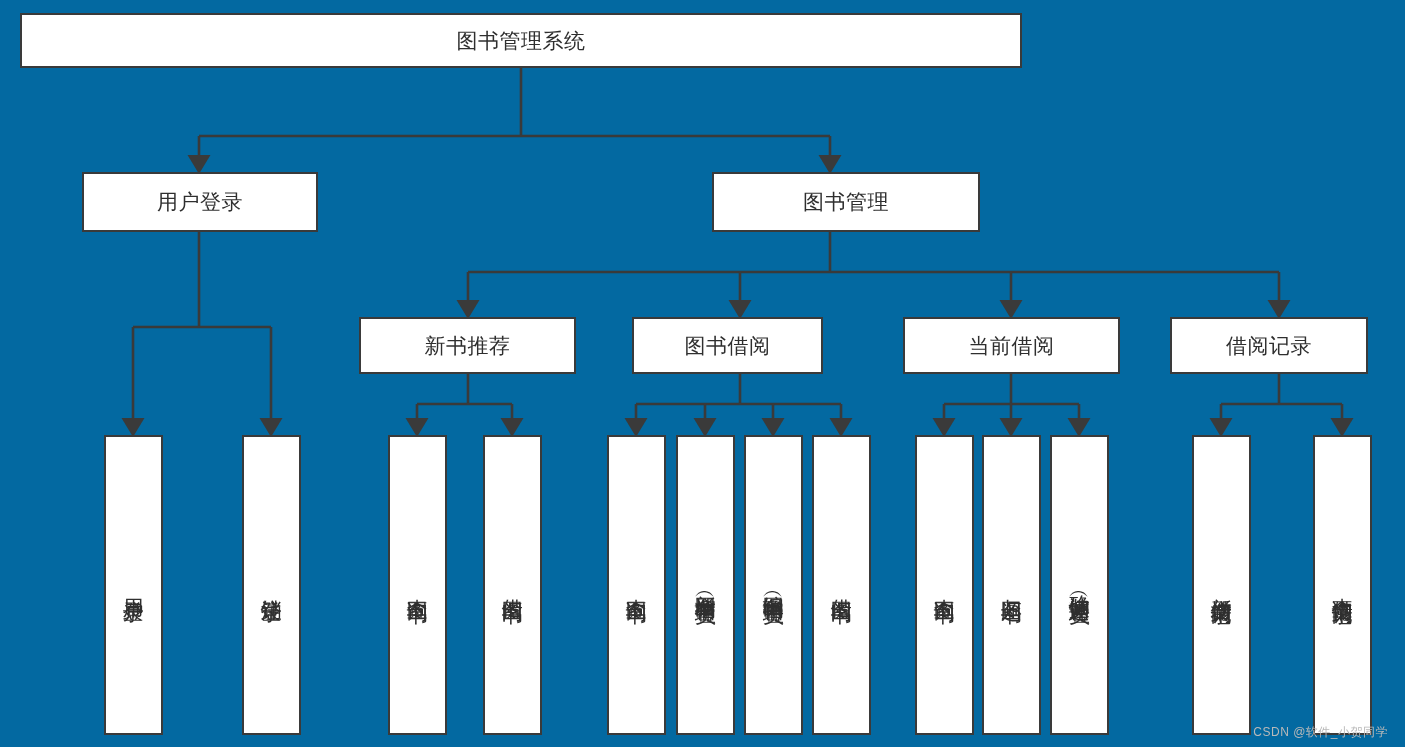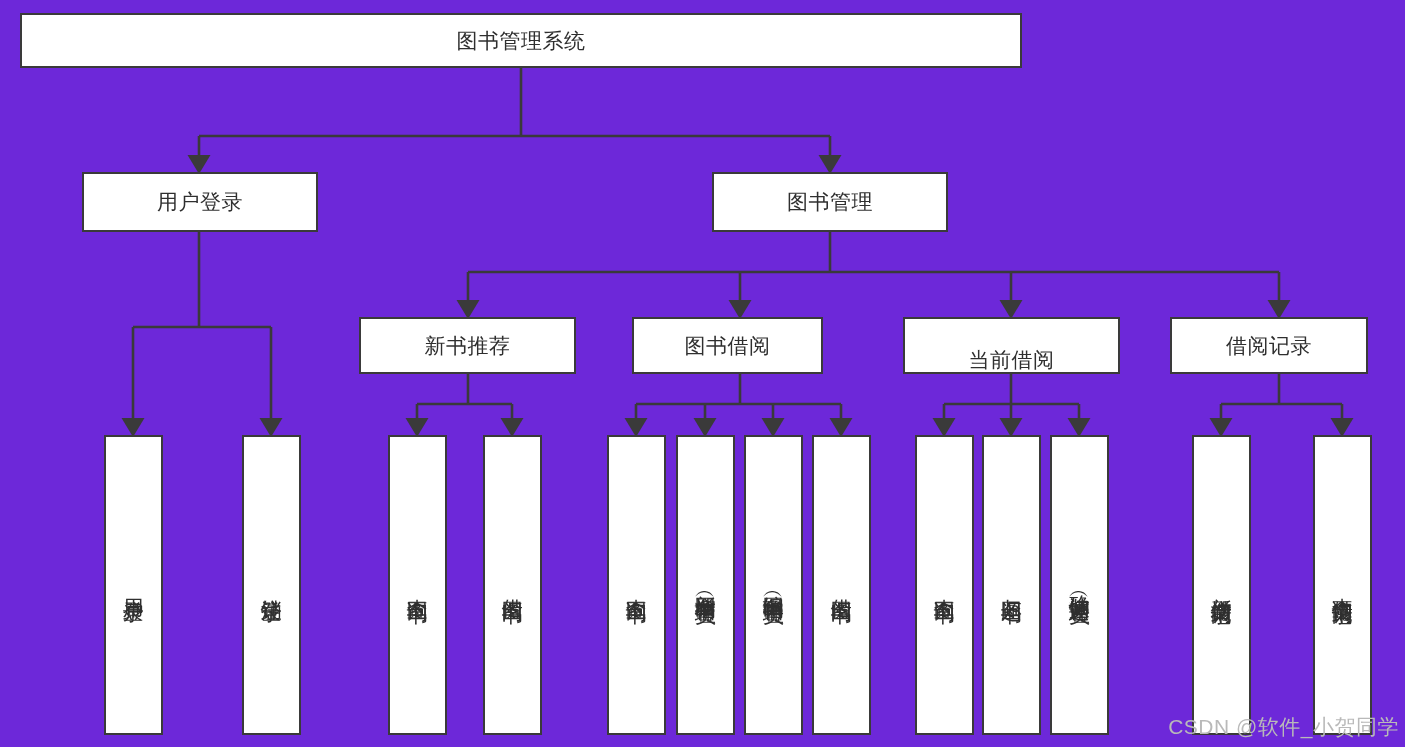--- a/index.html
+++ b/index.html
@@ -8,21 +8,21 @@
     padding: 0;
     background: #ffffff;
   }
   body {
     font-family: "Liberation Sans", "DejaVu Sans", sans-serif;
   }
   #diagram-root {
     position: relative;
     width: 1405px;
     height: 747px;
-    background: #6d28d9;
+    background: #0369a1;
     overflow: hidden;
   }
   #diagram-svg {
     position: absolute;
     left: 0;
     top: 0;
     width: 1405px;
     height: 747px;
   }
   .node {
@@ -55,23 +55,23 @@
   .node.vertical .node-label {
     writing-mode: vertical-rl;
     text-orientation: upright;
     font-size: 21px;
     line-height: 1.02;
     letter-spacing: 1.5px;
     max-height: 270px;
   }
   #watermark {
     position: absolute;
-    right: 6px;
+    right: 17px;
     bottom: 6px;
-    font-size: 21px;
+    font-size: 12px;
     color: #b9b9b9;
     letter-spacing: 0.5px;
     white-space: nowrap;
     pointer-events: none;
     user-select: none;
   }
 </style>
 </head>
 <body>
 
@@ -127,31 +127,31 @@
     </g>
   </svg>
 
   <div class="node root horizontal" style="left:20px; top:13px; width:1002px; height:55px;">
     <span class="node-label">图书管理系统</span>
   </div>
 
   <div class="node horizontal" style="left:82px; top:172px; width:236px; height:60px;">
     <span class="node-label">用户登录</span>
   </div>
-  <div class="node horizontal" style="left:712px; top:172px; width:236px; height:60px;">
+  <div class="node horizontal" style="left:712px; top:172px; width:268px; height:60px;">
     <span class="node-label">图书管理</span>
   </div>
 
   <div class="node horizontal" style="left:359px; top:317px; width:217px; height:57px;">
     <span class="node-label">新书推荐</span>
   </div>
   <div class="node horizontal" style="left:632px; top:317px; width:191px; height:57px;">
     <span class="node-label">图书借阅</span>
   </div>
-  <div class="node horizontal" style="left:903px; top:317px; width:217px; height:57px;align-items:flex-end;">
+  <div class="node horizontal" style="left:903px; top:317px; width:217px; height:57px;">
     <span class="node-label">当前借阅</span>
   </div>
   <div class="node horizontal" style="left:1170px; top:317px; width:198px; height:57px;">
     <span class="node-label">借阅记录</span>
   </div>
 
   <div class="node vertical" style="left:104px; top:435px; width:59px; height:300px;">
     <span class="node-label">用户登录</span>
   </div>
   <div class="node vertical" style="left:242px; top:435px; width:59px; height:300px;">

